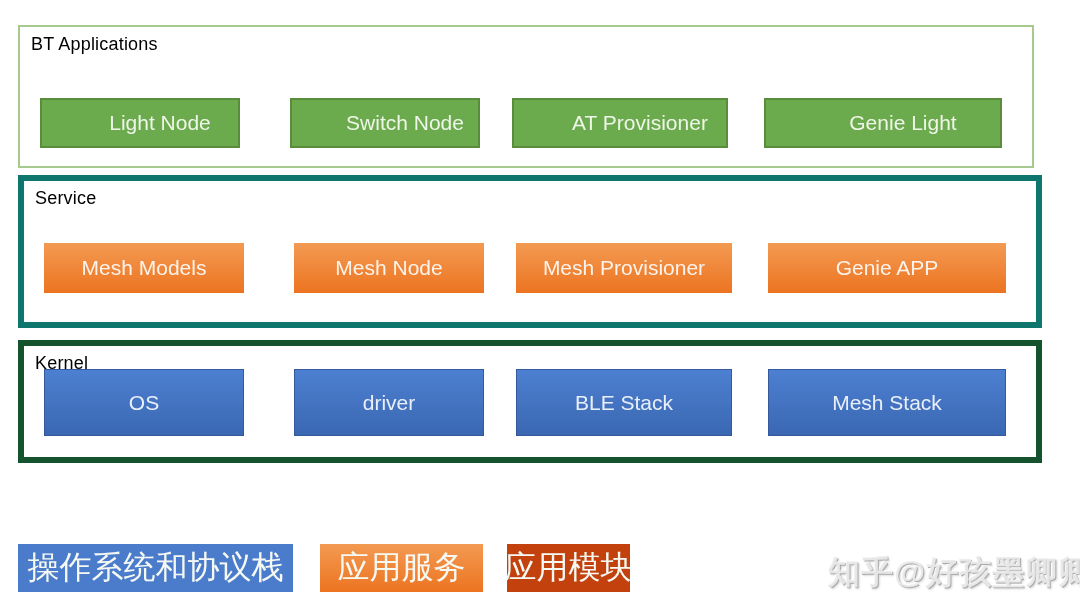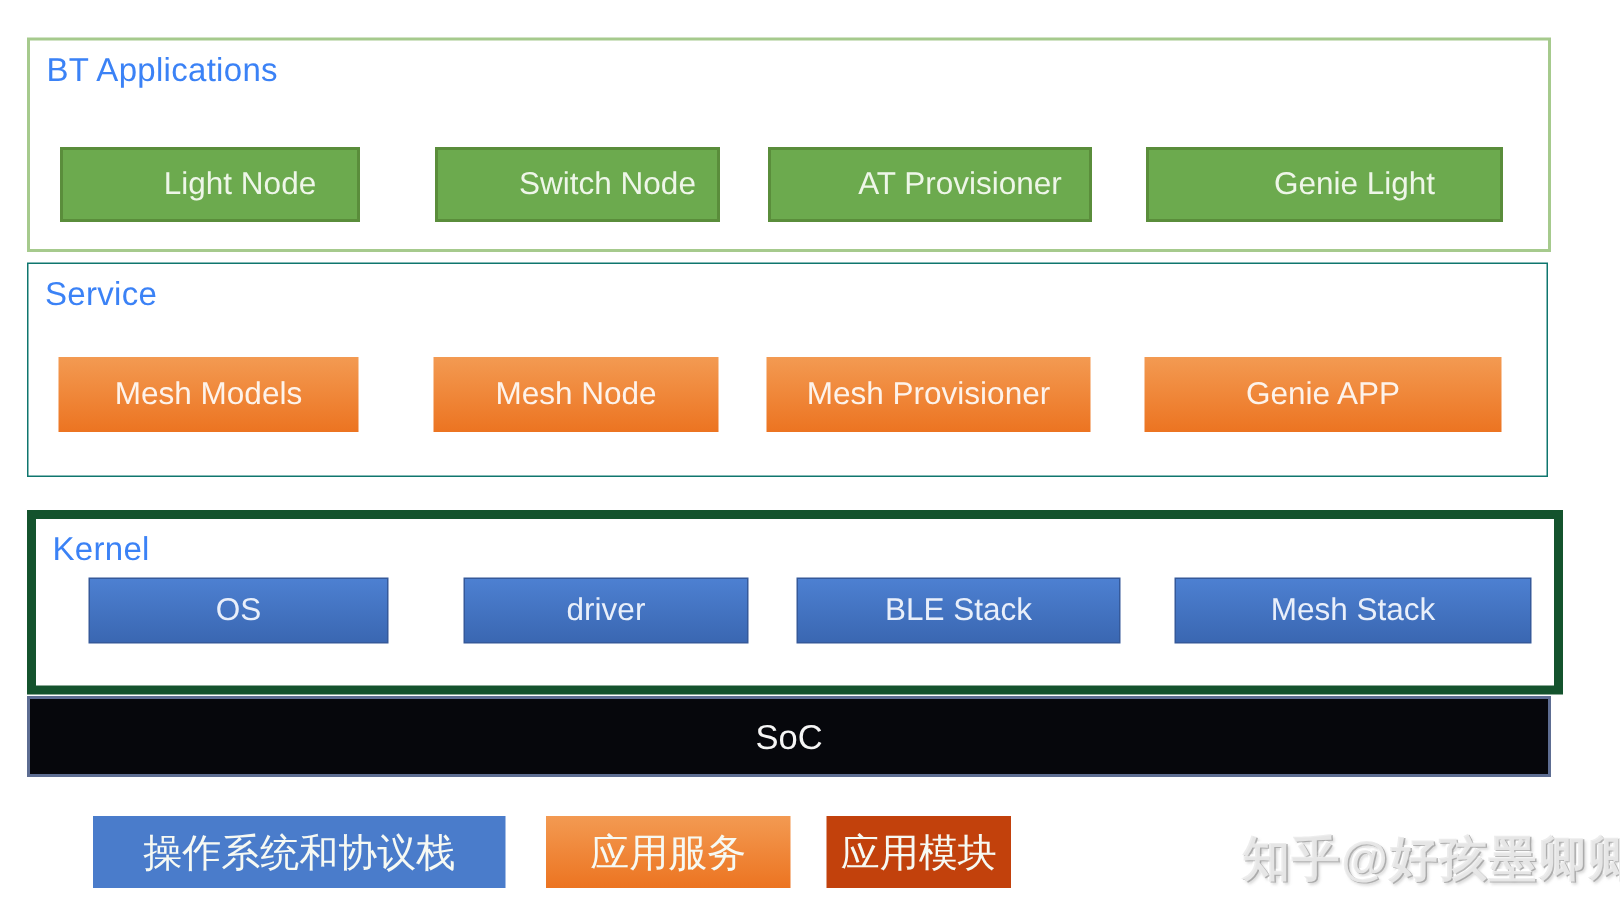--- a/index.html
+++ b/index.html
@@ -16,47 +16,47 @@
     overflow: hidden;
   }
   .layer {
     position: absolute;
     left: 18px;
     width: 1012px;
     background: #ffffff;
     box-sizing: content-box;
   }
   .layer-apps    { top: 25px;  height: 139px; border: 2px solid #a6ca8d; }
-  .layer-service { top: 175px; height: 141px; border: 1px solid #0f766e; }
+  .layer-service { top: 175px; height: 141px; border: 6px solid #0f766e; }
   .layer-kernel  { top: 340px; height: 111px; border: 6px solid #14532d; }
   .layer-title {
     position: absolute;
     left: 11px;
     top: 7px;
-    font-size: 22px;
-    color: #3b82f6;
+    font-size: 18px;
+    color: #000000;
     letter-spacing: 0.2px;
   }
   .module {
     position: absolute;
     display: flex;
     align-items: center;
     justify-content: center;
     font-size: 21px;
     box-sizing: border-box;
     white-space: nowrap;
   }
   
   .col1 { left: 20px;  width: 200px; }
   .col2 { left: 270px; width: 190px; }
   .col3 { left: 492px; width: 216px; }
   .col4 { left: 744px; width: 238px; }
   .row-apps    .module { top: 71px; height: 50px; padding-left: 40px; }
   .row-service .module { top: 62px; height: 50px; }
-  .row-kernel  .module { top: 39px; height: 44px; margin-left: 15px; }
+  .row-kernel  .module { top: 23px; height: 67px; }
   .box-green {
     background: #6caa4e;
     border: 2px solid #5a8d3b;
     color: #eef6e8;
   }
   .box-orange {
     background: linear-gradient(180deg, #f39a52 0%, #ec7421 100%);
     color: #fdf3eb;
   }
   .box-blue {
@@ -79,24 +79,23 @@
     font-size: 23px;
     box-sizing: content-box;
   }
   .legend-box {
     position: absolute;
     top: 544px;
     height: 48px;
     display: flex;
     align-items: center;
     justify-content: center;
-    font-size: 26px;
+    font-size: 32px;
     color: #f6f9f3;
     white-space: nowrap;
-    margin-left: 44px;
   }
   .legend-blue   { left: 18px;  width: 275px; background: #4a7ccb; }
   .legend-orange { left: 320px; width: 163px; background: linear-gradient(180deg, #f39a52 0%, #ec7421 100%); }
   .legend-green  { left: 507px; width: 123px; background: #c2410c; }
   .watermark {
     position: absolute;
     left: 828px;
     top: 551px;
     font-size: 32px;
     font-weight: bold;
@@ -131,23 +130,20 @@
   </div>
 
   <div class="layer layer-kernel row-kernel">
     <div class="layer-title">Kernel</div>
     <div class="module box-blue col1">OS</div>
     <div class="module box-blue col2">driver</div>
     <div class="module box-blue col3">BLE Stack</div>
     <div class="module box-blue col4">Mesh Stack</div>
   </div>
 
-  <div class="soc-bar">
-    <span>SoC</span>
-  </div>
 
   <div class="legend-box legend-blue">操作系统和协议栈</div>
   <div class="legend-box legend-orange">应用服务</div>
   <div class="legend-box legend-green">应用模块</div>
 
   <div class="watermark">知乎@好孩墨卿卿</div>
 
 </div>
 
 </body></html>

